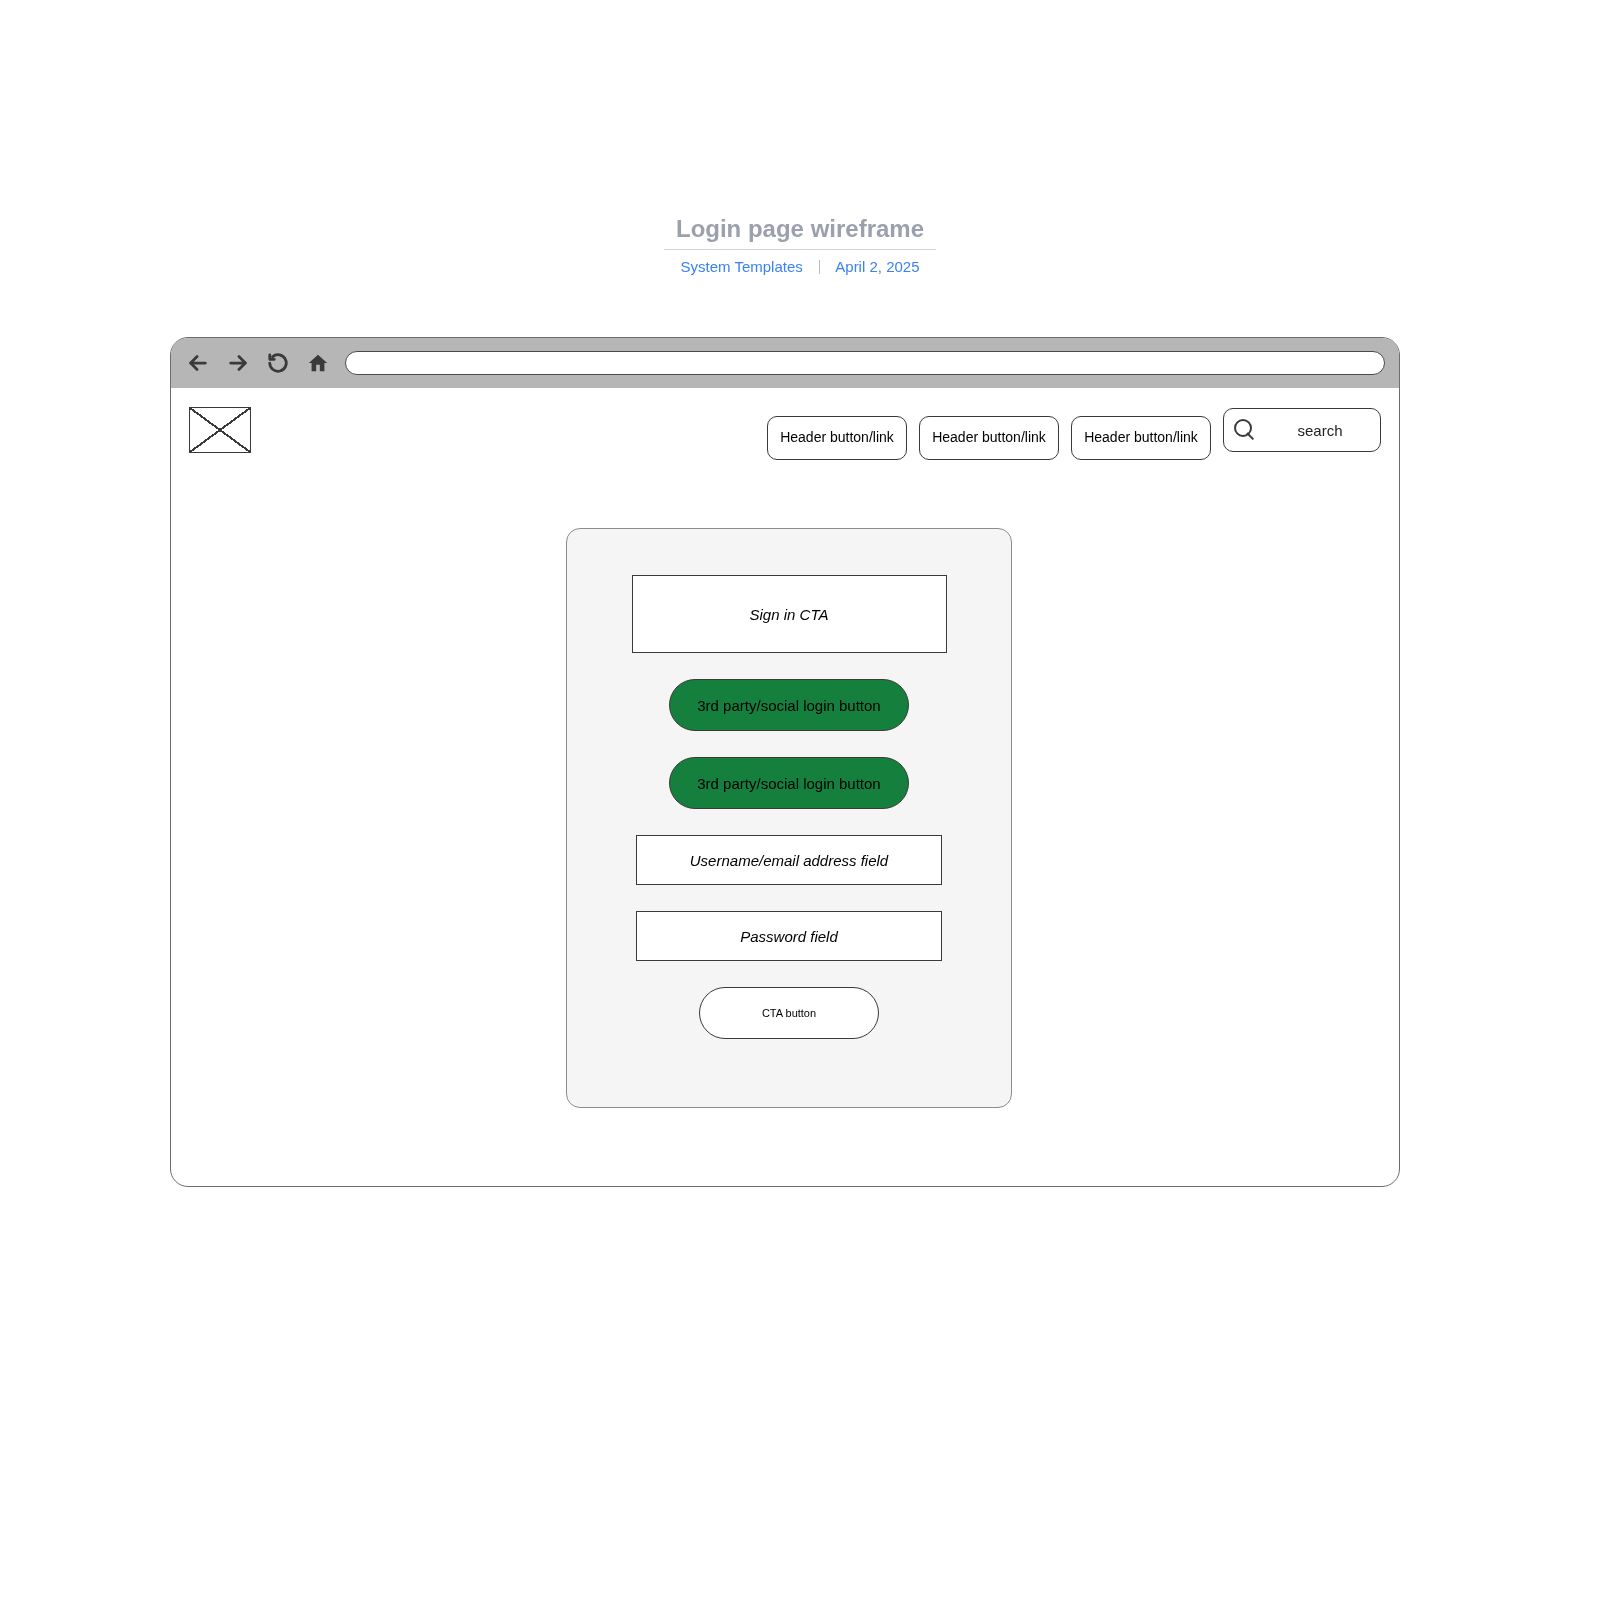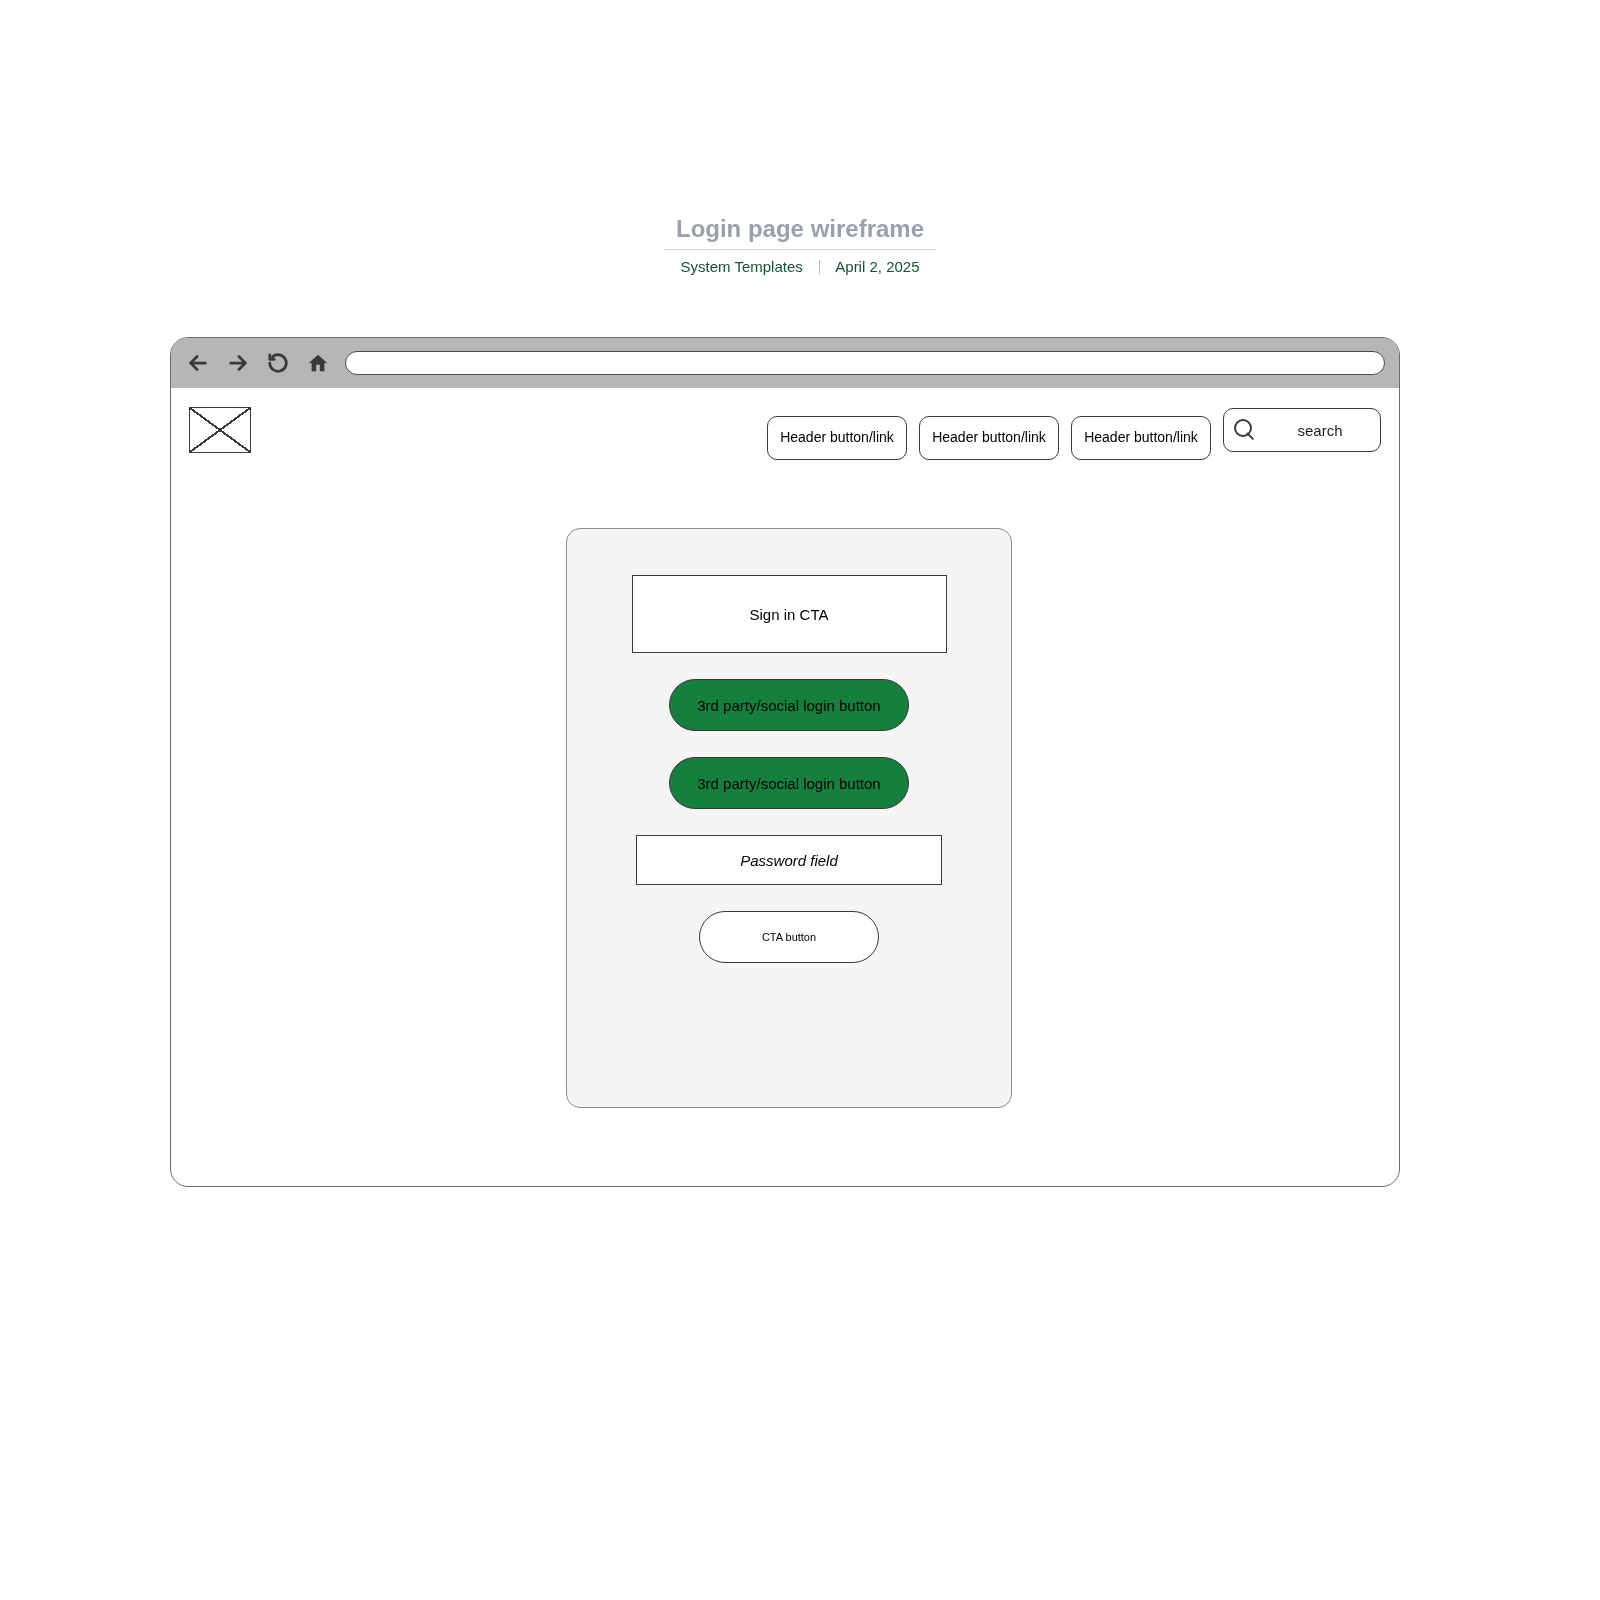--- a/index.html
+++ b/index.html
@@ -25,21 +25,21 @@
     display: inline-block;
     font-size: 24px;
     font-weight: 700;
     color: #9aa0ae;
     border-bottom: 1px solid #cfd3db;
     padding: 0 12px 6px;
   }
   .doc-title .sub {
     margin-top: 8px;
     font-size: 15px;
-    color: #14532d;
+    color: #3b82f6;
   }
   .doc-title .sub .divider {
     display: inline-block;
     width: 1px;
     height: 14px;
     background: #b7bcc7;
     margin: 0 12px;
     vertical-align: middle;
     position: relative;
     top: -1px;
@@ -177,20 +177,21 @@
     align-items: center;
   }
   .cta-banner {
     width: 315px;
     height: 78px;
     border: 1.5px solid #3a3a3a;
     background: #fff;
     display: flex;
     align-items: center;
     justify-content: center;
+    font-style: italic;
     font-size: 15px;
   }
   .pill-btn {
     width: 240px;
     height: 52px;
     border: 1.5px solid #3a3a3a;
     border-radius: 26px;
     background: #15803d;
     display: flex;
     align-items: center;
@@ -287,20 +288,23 @@
       <div class="cta-banner">
         <span>Sign in CTA</span>
       </div>
       <div class="pill-btn">
         <span>3rd party/social login button</span>
       </div>
       <div class="pill-btn">
         <span>3rd party/social login button</span>
       </div>
       <div class="field">
+        <span>Username/email address field</span>
+      </div>
+      <div class="field">
         <span>Password field</span>
       </div>
       <div class="cta-pill">
         <span>CTA button</span>
       </div>
     </div>
 
   </div>
 
 </div>

